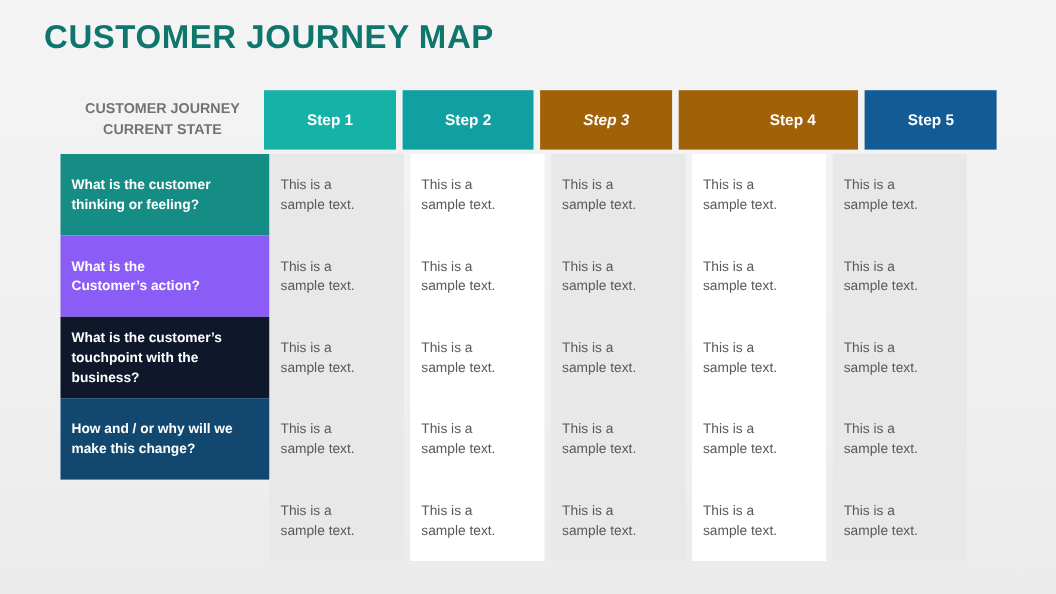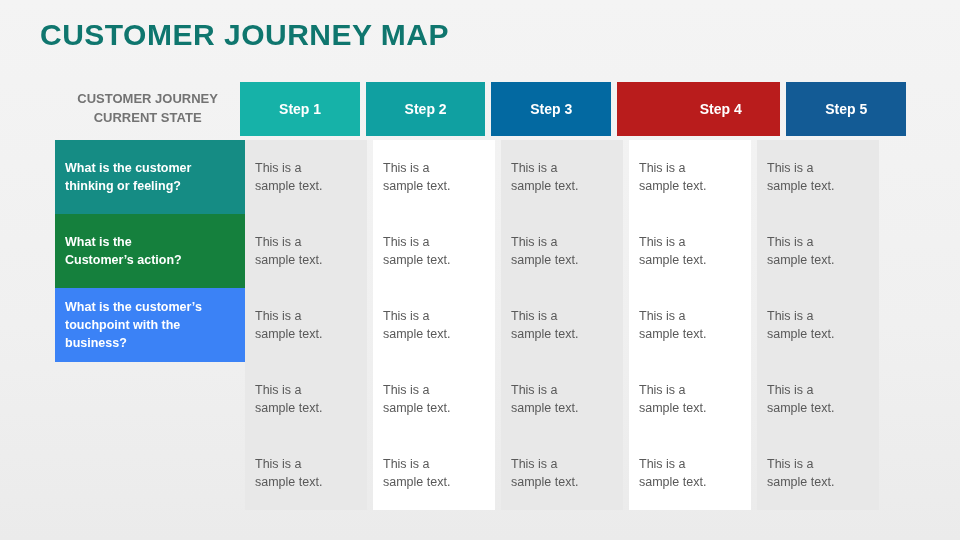--- a/index.html
+++ b/index.html
@@ -94,34 +94,36 @@
 
 <h1 class="slide-title">CUSTOMER JOURNEY MAP</h1>
 
 <div class="journey-table">
 
   <div class="header-row">
     <div class="corner-header">CUSTOMER JOURNEY
 CURRENT STATE</div>
     <div class="col-header first" style="background-color: rgb(22, 178, 168);">Step 1</div>
     <div class="col-header" style="background-color: rgb(16, 160, 161);">Step 2</div>
-    <div class="col-header" style="background-color: #0369a1;">Step 3</div>
-    <div class="col-header" style="background-color: #b91c1c; padding-left: 44px;">Step 4</div>
+    <div class="col-header" style="background-color: #a16207; font-style: italic;">Step 3</div>
+    <div class="col-header" style="background-color: #a16207; padding-left: 44px;">Step 4</div>
     <div class="col-header" style="background-color: rgb(19, 91, 149);">Step 5</div>
   </div>
 
   <div class="table-body">
     <div class="row-labels">
       <div class="row-label" style="background-color: rgb(21, 140, 132);">What is the customer
 thinking or feeling?</div>
-      <div class="row-label" style="background-color: #15803d;">What is the
+      <div class="row-label" style="background-color: #8b5cf6;">What is the
 Customer’s action?</div>
-      <div class="row-label" style="background-color: #3b82f6;">What is the customer’s
+      <div class="row-label" style="background-color: #0f172a;">What is the customer’s
 touchpoint with the
 business?</div>
+      <div class="row-label" style="background-color: rgb(18, 72, 111);">How and / or why will we
+make this change?</div>
     </div>
 
     <div class="body-col first" style="background-color: rgb(232, 232, 232);">
       <div class="cell">This is a
 sample text.</div>
       <div class="cell">This is a
 sample text.</div>
       <div class="cell">This is a
 sample text.</div>
       <div class="cell">This is a

